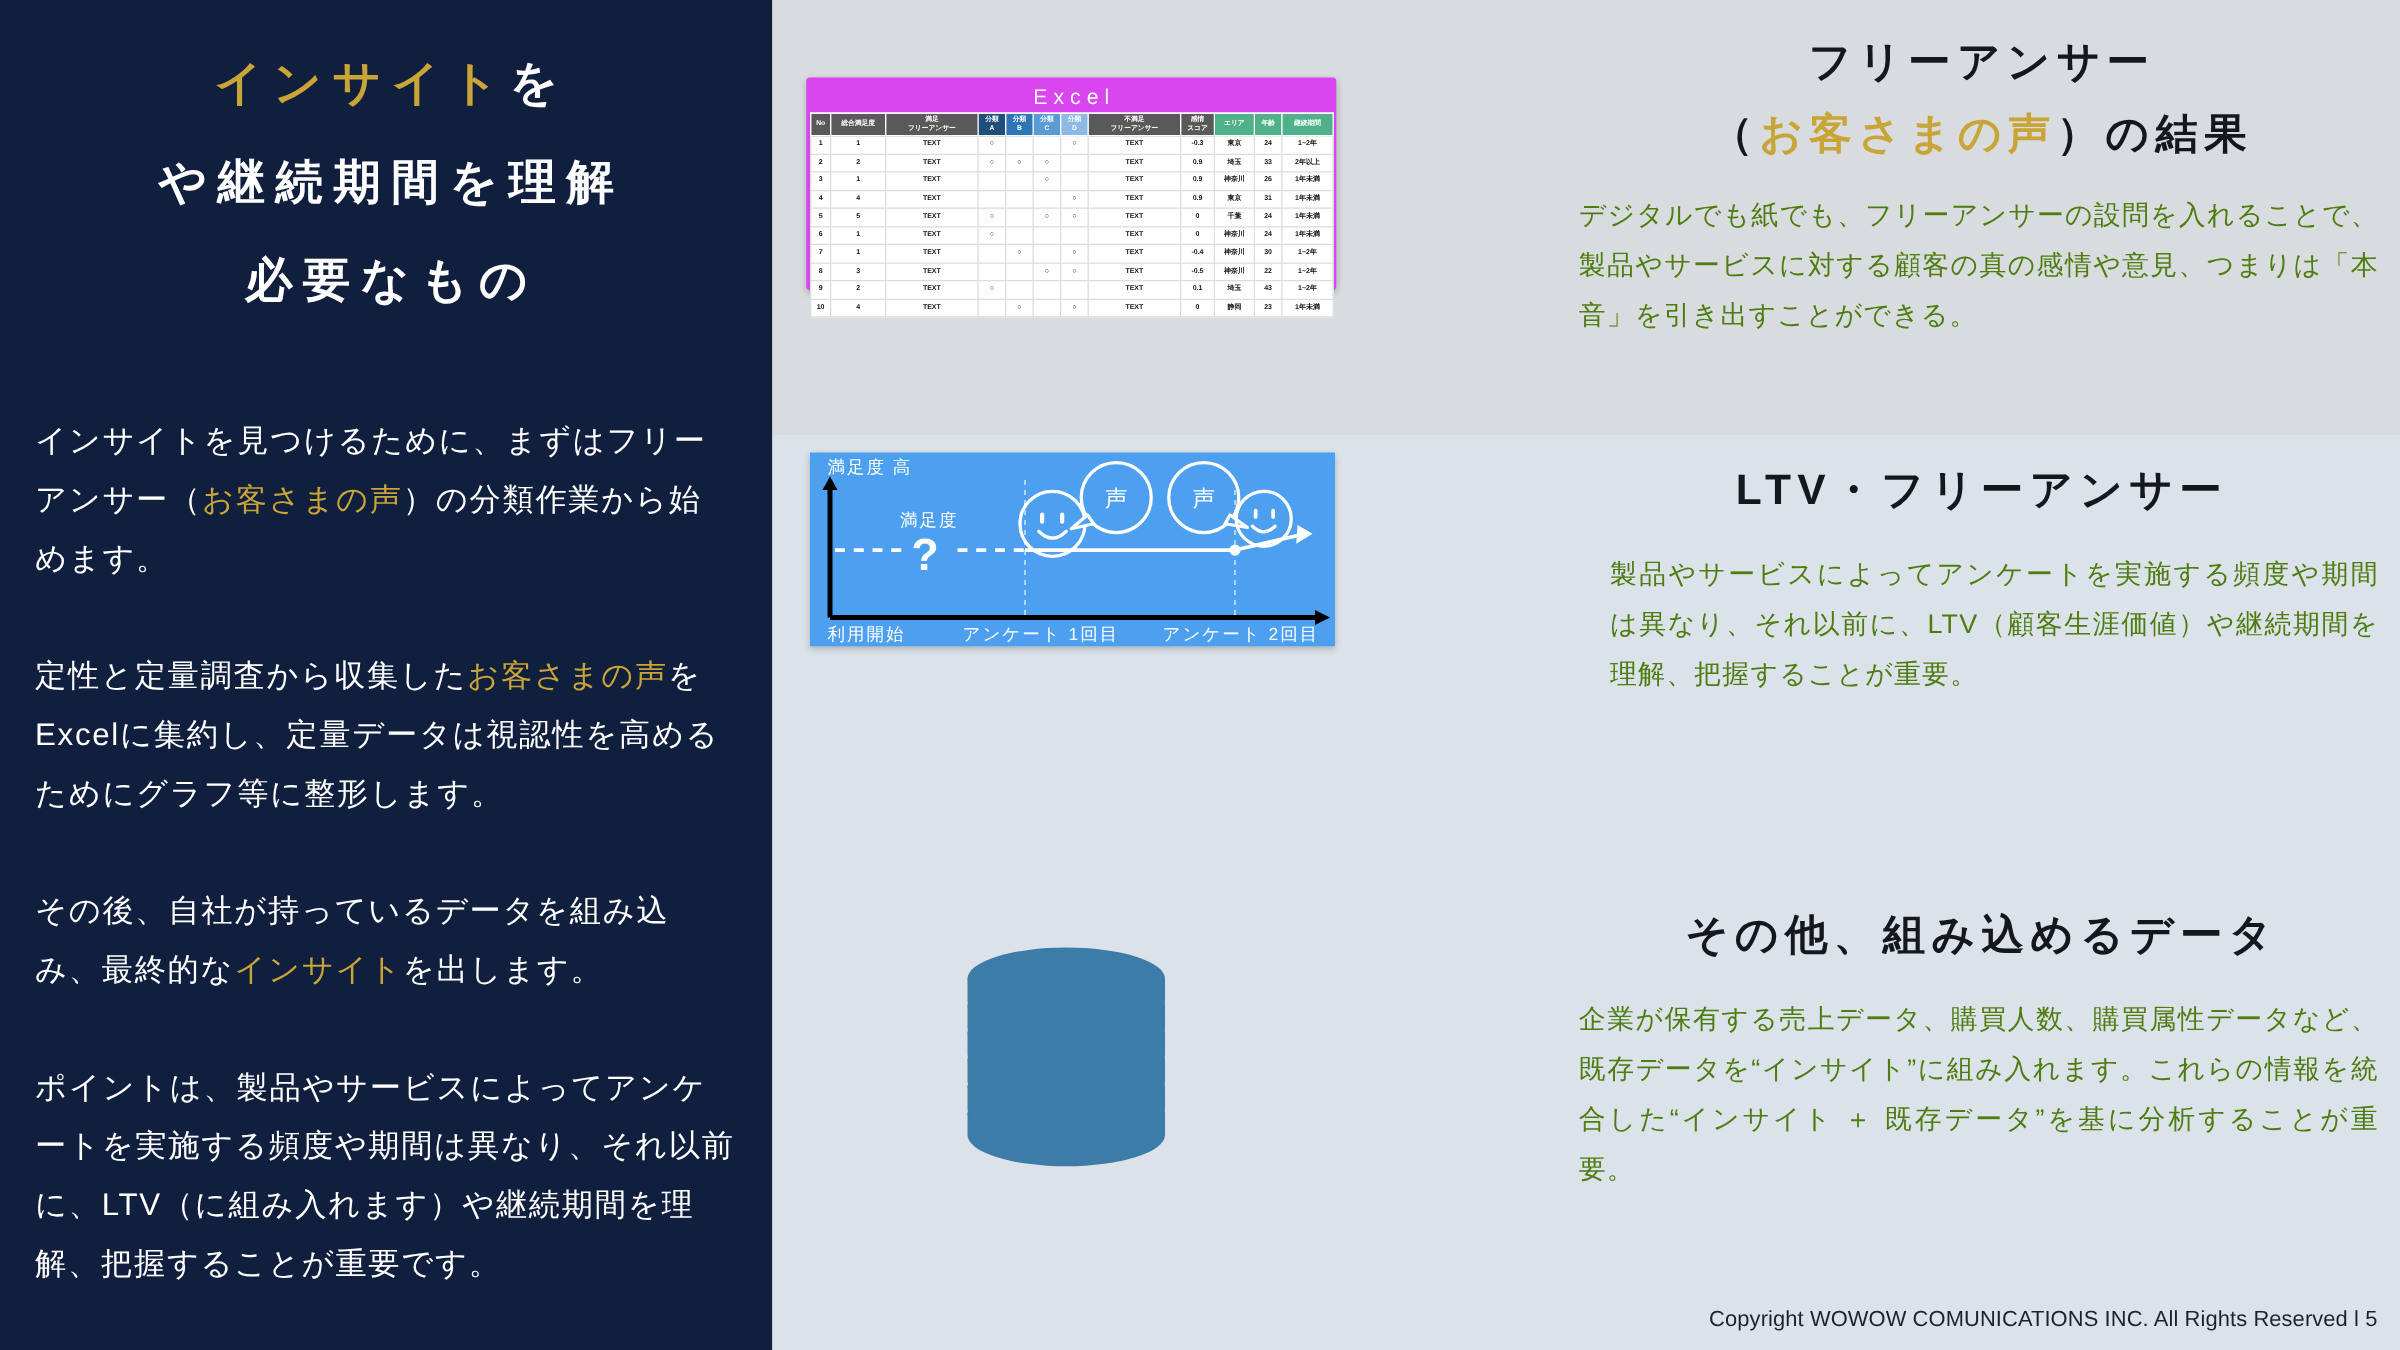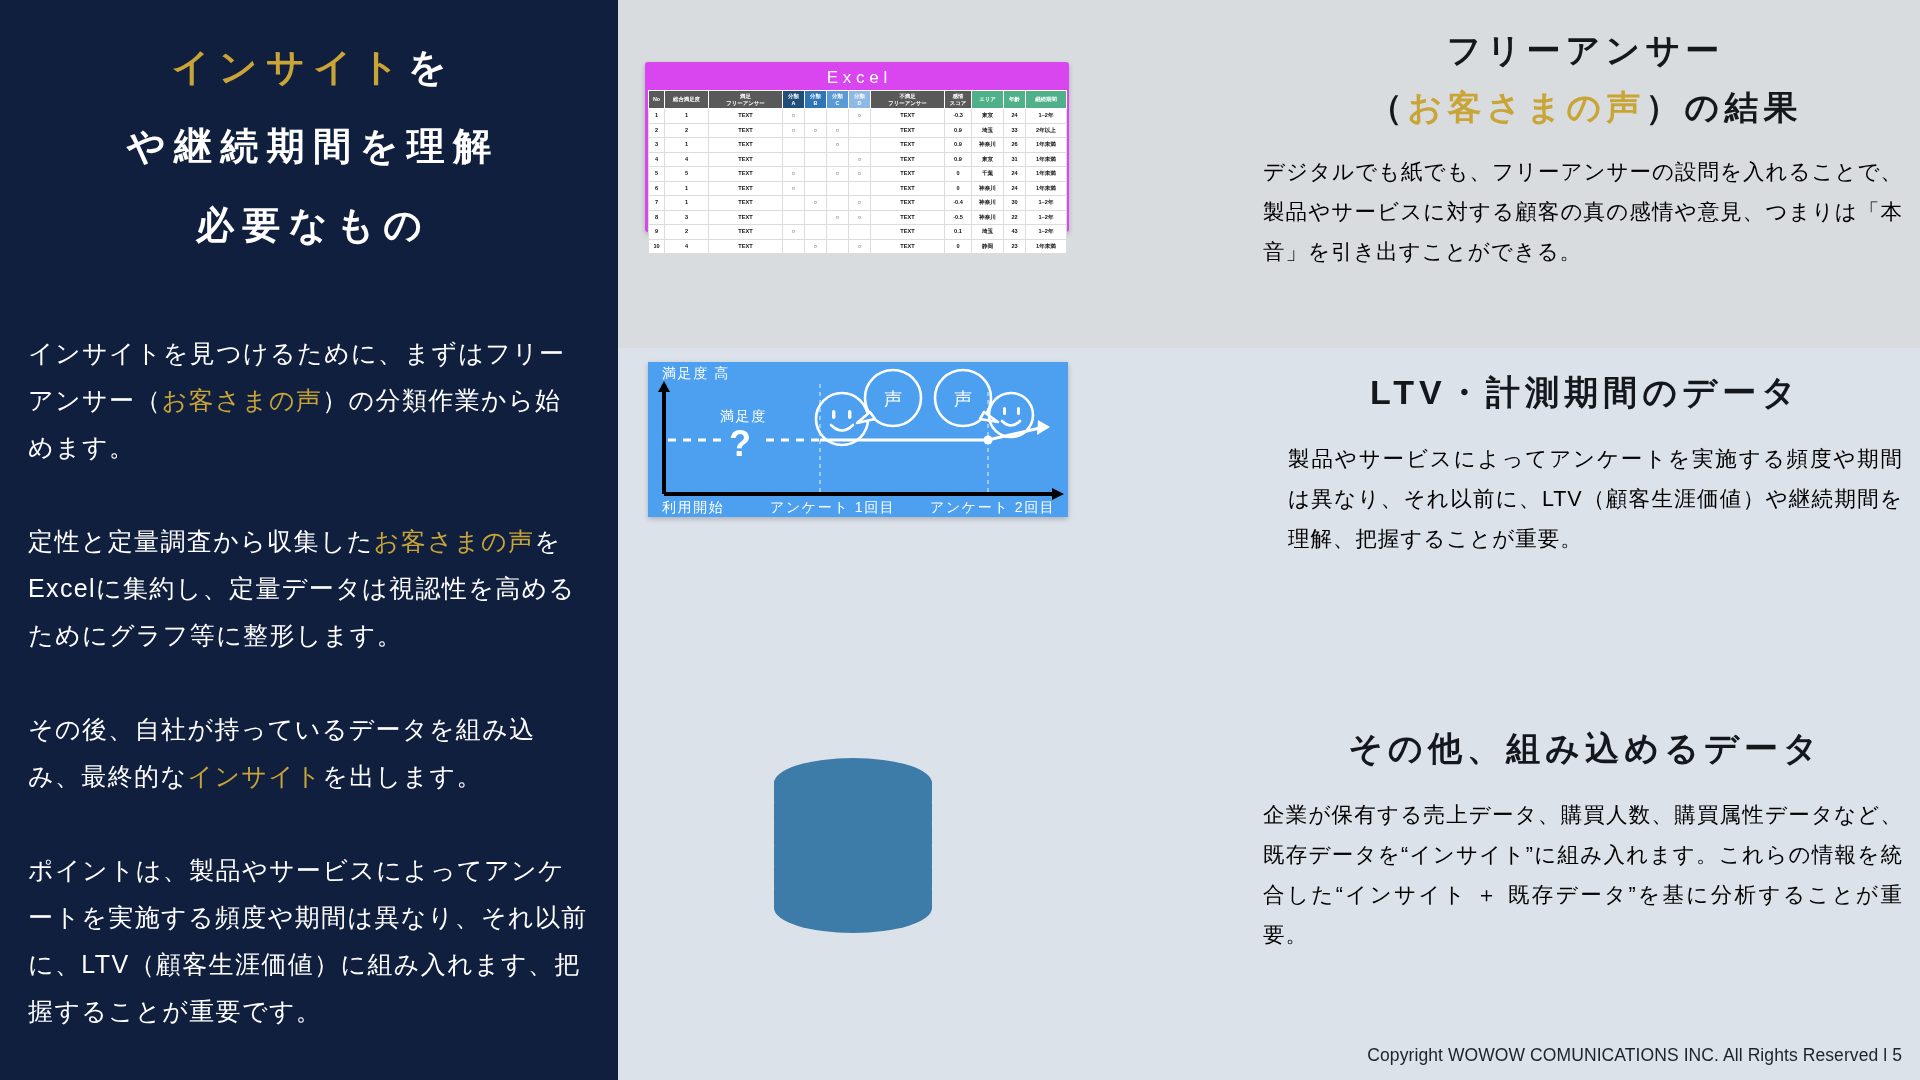--- a/index.html
+++ b/index.html
@@ -46,21 +46,21 @@
   
   .row{ position:absolute; left:0; width:1302px; }
   .visual-col{ position:absolute; }
   .text-col{ position:absolute; left:645px; width:640px; }
   .sec-head{
     font-size:34px; font-weight:700; color:#14181c;
     letter-spacing:.15em; text-align:center; line-height:57px;
     text-indent:.15em;
   }
   .sec-body{
-    font-size:21.5px; line-height:40px; color:#000000;
+    font-size:21.5px; line-height:40px; color:#4d7c0f;
     letter-spacing:.045em; text-align:justify; font-weight:400;
   }
 
   
   .excel-wrap{
     position:absolute; left:27px; top:62px; width:424px; height:170px;
     background:#d946ef; border-radius:3px; padding:3px;
     box-shadow:0 2px 5px rgba(0,0,0,.22);
   }
   .excel-title{
@@ -111,21 +111,21 @@
   <div class="left-panel">
     <div class="left-title" id="left-title">
         <div><span class="gold">インサイト</span>を</div>
         <div>や継続期間を理解</div>
         <div>必要なもの</div>
       </div>
     <div class="left-body" id="left-body">
         <p><span>インサイトを見つけるために、まずはフリーアンサー（</span><span class="gold">お客さまの声</span><span>）の分類作業から始めます。</span></p>
         <p><span>定性と定量調査から収集した</span><span class="gold">お客さまの声</span><span>をExcelに集約し、定量データは視認性を高めるためにグラフ等に整形します。</span></p>
         <p><span>その後、自社が持っているデータを組み込み、最終的な</span><span class="gold">インサイト</span><span>を出します。</span></p>
-        <p><span>ポイントは、製品やサービスによってアンケートを実施する頻度や期間は異なり、それ以前に、LTV（顧客生涯価値）に組み入れます、把握することが重要です。</span></p>
+        <p><span>ポイントは、製品やサービスによってアンケートを実施する頻度や期間は異なり、それ以前に、LTV（に組み入れます）や継続期間を理解、把握することが重要です。</span></p>
       </div>
   </div>
 
   <div class="right-stage">
     <div class="band-top"></div>
     <div class="band-bottom"></div>
 
     <div class="row" style="top:0;height:348px;">
 
       <div class="visual-col">
@@ -354,21 +354,21 @@
             <text x="72" y="59" font-size="14" fill="#fff" font-family="'Liberation Sans',sans-serif" letter-spacing="1.6" id="ltv-qlab">満足度</text>
             <text x="92" y="94" font-size="36" font-weight="bold" fill="#fff" text-anchor="middle" font-family="'Liberation Sans',sans-serif" id="ltv-qmark">?</text>
             <text x="14" y="150" font-size="14" fill="#fff" font-family="'Liberation Sans',sans-serif" letter-spacing="1.6" id="ltv-x0">利用開始</text>
             <text x="122" y="150" font-size="14" fill="#fff" font-family="'Liberation Sans',sans-serif" letter-spacing="1.6" id="ltv-x1">アンケート 1回目</text>
             <text x="282" y="150" font-size="14" fill="#fff" font-family="'Liberation Sans',sans-serif" letter-spacing="1.6" id="ltv-x2">アンケート 2回目</text>
           </svg>
         </div>
       </div>
 
       <div class="text-col" style="top:2px;">
-        <div class="sec-head">LTV・計測期間のデータ</div>
+        <div class="sec-head">LTV・フリーアンサー</div>
         <div class="sec-body" style="margin-top:18px;margin-left:25px;">製品やサービスによってアンケートを実施する頻度や期間は異なり、それ以前に、LTV（顧客生涯価値）や継続期間を理解、把握することが重要。</div>
       </div>
     </div>
 
     <div class="row" style="top:745px;height:250px;">
 
       <div class="visual-col">
         <div class="db-wrap">
           <svg width="210" height="190" viewBox="0 0 210 190" id="db-svg">
               <g>

